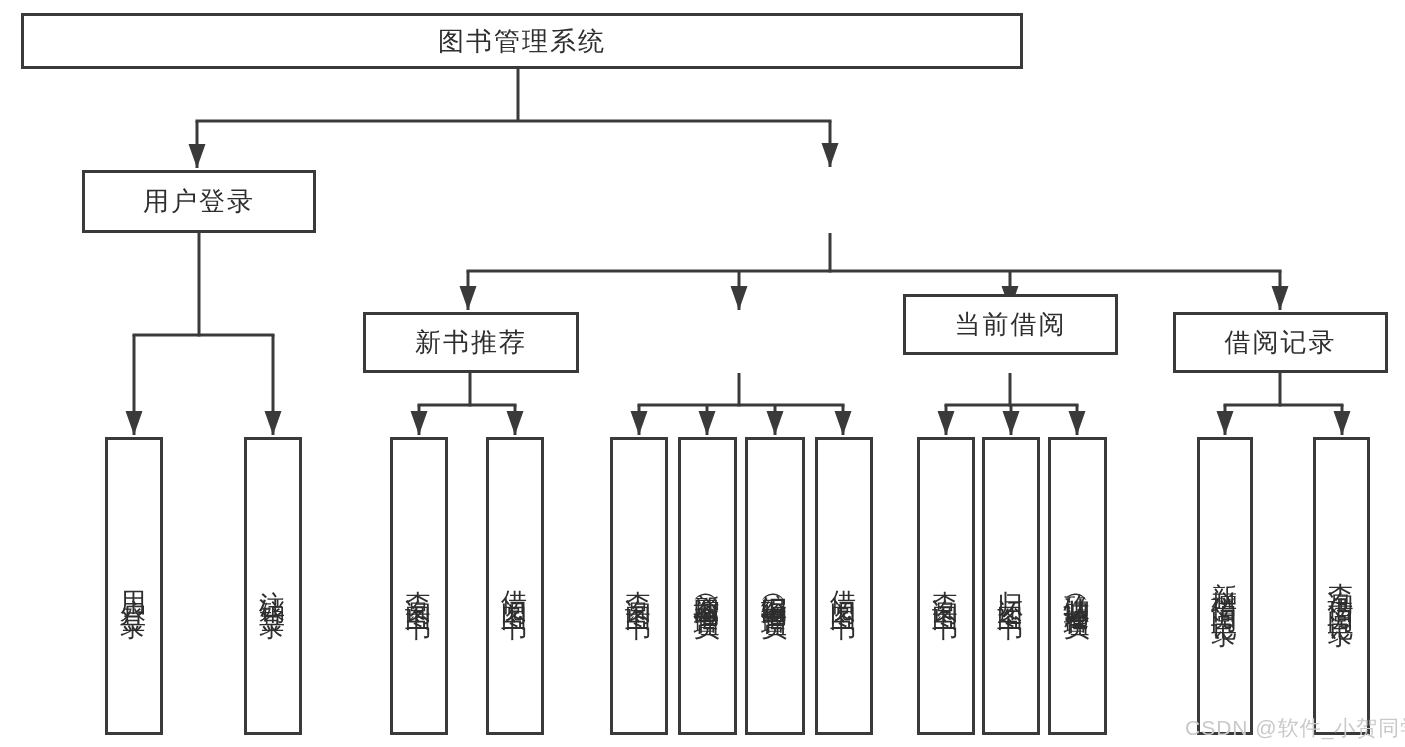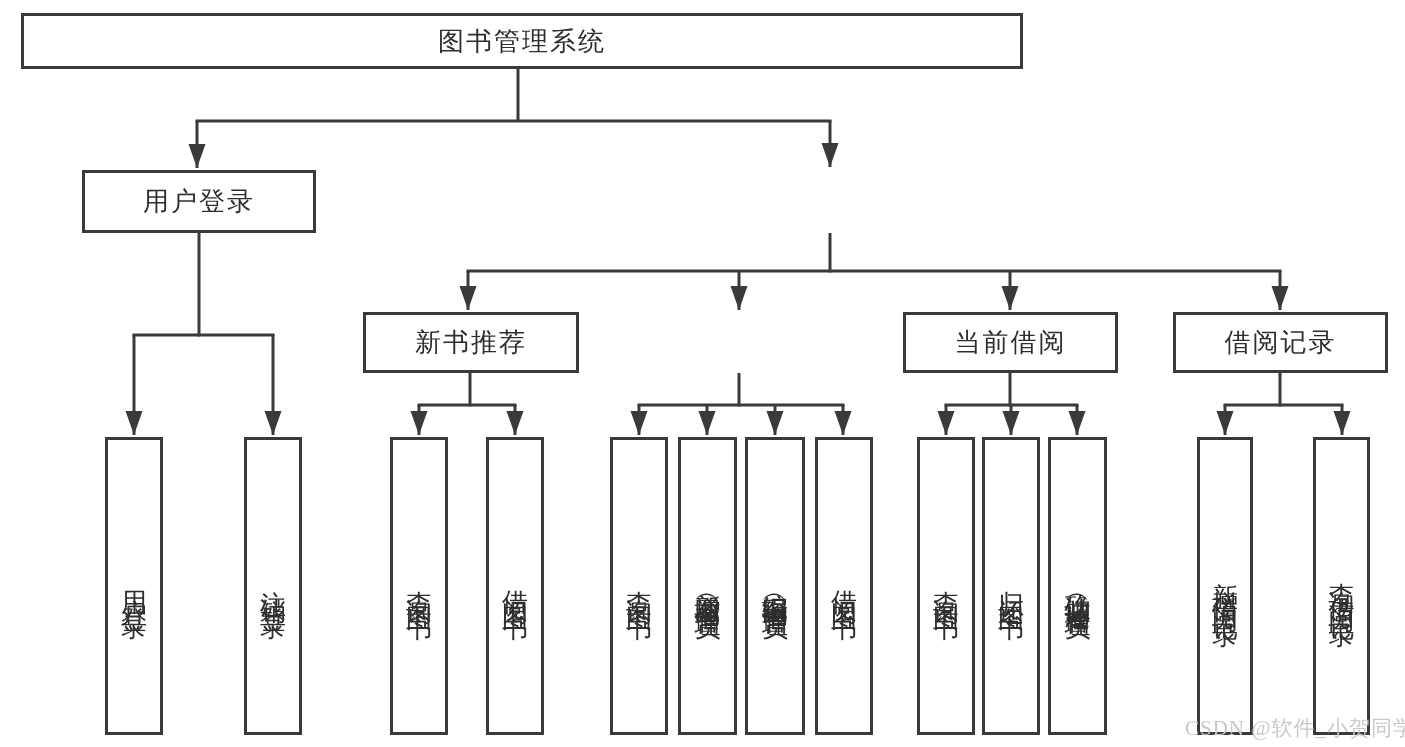--- a/index.html
+++ b/index.html
@@ -1,21 +1,21 @@
 <!DOCTYPE html>
 <html><head>
 <meta charset="utf-8">
 <style>
   html, body { margin: 0; padding: 0; background: #ffffff; }
   #canvas {
     position: relative;
     width: 1405px;
     height: 747px;
     background: #ffffff;
-    font-family: Liberation Serif, serif;
+    font-family: Liberation Sans, sans-serif;
     overflow: hidden;
   }
   #connectors {
     position: absolute;
     left: 0; top: 0;
     width: 1405px; height: 747px;
   }
   .box {
     position: absolute;
     box-sizing: border-box;
@@ -102,21 +102,21 @@
       <line x1="1225" y1="405" x2="1225" y2="435" marker-end="url(#arrow)"></line>
       <line x1="1342" y1="405" x2="1342" y2="435" marker-end="url(#arrow)"></line>
     </g>
   </svg>
 
   <div class="box" style="left:21px;top:13px;width:1002px;height:56px">图书管理系统</div>
 
   <div class="box" style="left:82px;top:170px;width:234px;height:63px">用户登录</div>
 
   <div class="box" style="left:363px;top:312px;width:216px;height:61px">新书推荐</div>
-  <div class="box" style="left:903px;top:312px;width:215px;height:61px">当前借阅</div>
+  <div class="box" style="left:903px;top:294px;width:215px;height:61px">当前借阅</div>
   <div class="box" style="left:1173px;top:312px;width:215px;height:61px">借阅记录</div>
 
   <div class="box vbox" style="left:105px;top:437px;width:58px;height:298px">用户登录</div>
   <div class="box vbox" style="left:244px;top:437px;width:58px;height:298px">注销登录</div>
 
   <div class="box vbox" style="left:390px;top:437px;width:58px;height:298px">查询图书</div>
   <div class="box vbox" style="left:486px;top:437px;width:58px;height:298px">借阅图书</div>
 
   <div class="box vbox" style="left:610px;top:437px;width:58px;height:298px">查询图书</div>
   <div class="box vbox tight" style="left:678px;top:437px;width:59px;height:298px">新增图书（管理员）</div>

